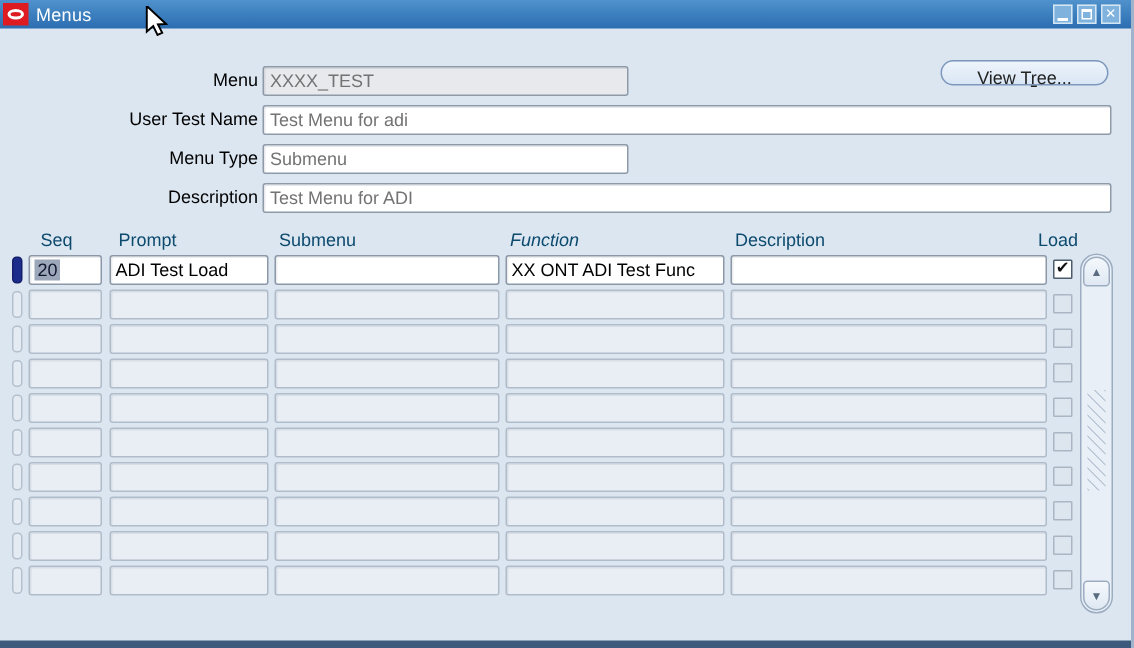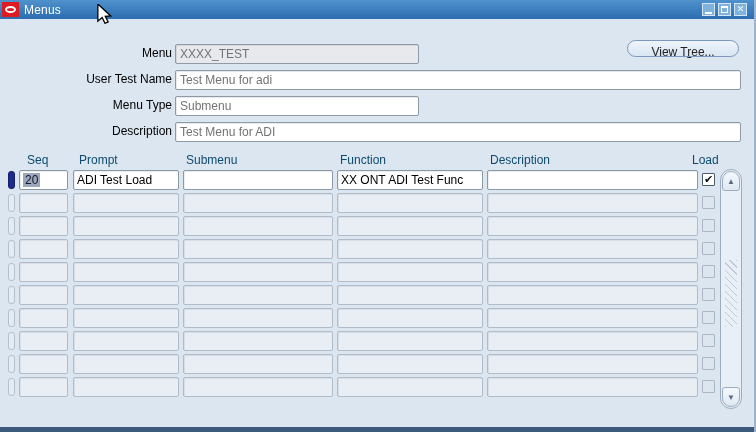--- a/index.html
+++ b/index.html
@@ -64,21 +64,21 @@
     border:1px solid #7d97bd; border-radius:12px;
     background:linear-gradient(#eef4fb,#d9e6f4);
     font-size:12px; color:#222; text-align:center; line-height:22px;
     cursor:default;
   }
   .view-tree-btn .u{ text-decoration:underline; }
 
   
   .thead{ position:absolute; top:153px; font-size:12px; color:#0c4a6e; }
   .h-seq{left:27px;} .h-prompt{left:79px;} .h-sub{left:186px;}
-  .h-func{left:340px;} .h-desc{left:490px;} .h-grant{left:692px;}
+  .h-func{left:340px;font-style:italic;} .h-desc{left:490px;} .h-grant{left:692px;}
 
   
   .trow{ position:absolute; left:0; width:620px; height:21px; }
   .selector{
     position:absolute; left:8px; top:1px; width:7px; height:18px;
     background:#e4ebf3; border:1px solid #b4c0ce; border-radius:3px;
   }
   .selector.current{ background:#1b2c8a; border-color:#14206b; }
   .cell{
     position:absolute; top:0; height:20px;

